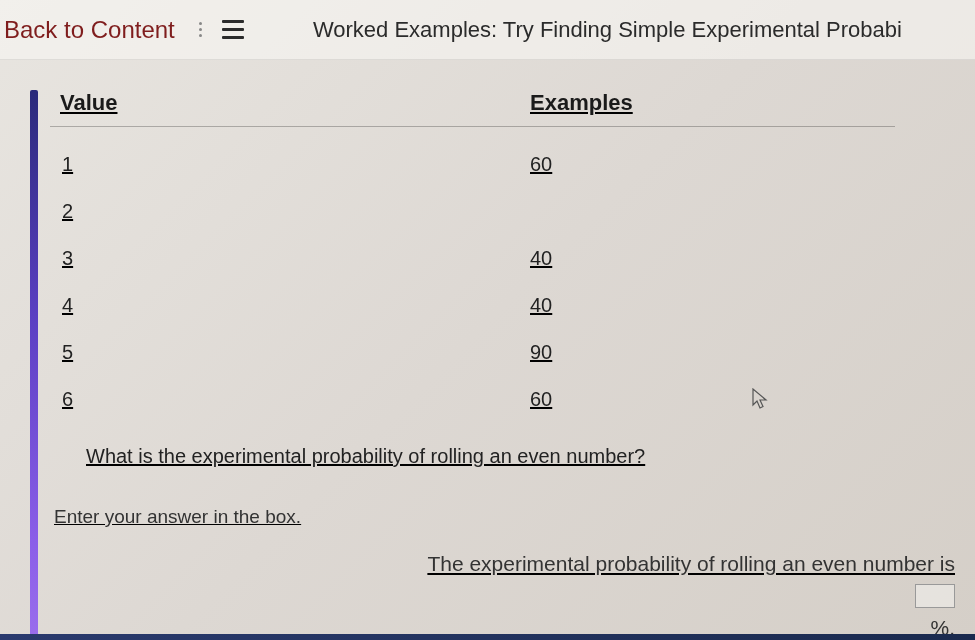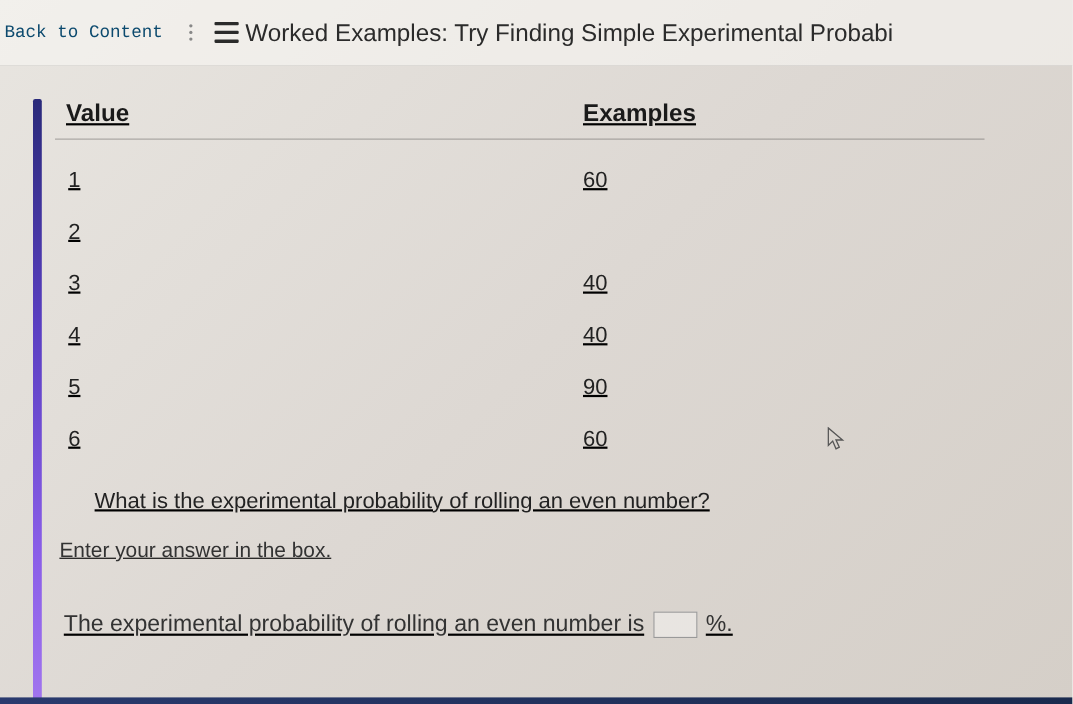--- a/index.html
+++ b/index.html
@@ -13,26 +13,25 @@
     }
     .topbar {
       display: flex;
       align-items: center;
       height: 60px;
       padding: 0 0 0 0;
       background: rgba(248,246,243,0.6);
       border-bottom: 1px solid rgba(0,0,0,0.08);
     }
     .back-link {
-      color: #0c4a6e;
-      font-size: 16px;
+      color: #7f1d1d;
+      font-size: 24px;
       padding-left: 4px;
       padding-right: 18px;
       cursor: pointer;
-      font-family: Liberation Mono, monospace;
     }
     .vdots {
       color: #888;
       font-size: 18px;
       letter-spacing: -2px;
       padding: 0 14px 0 6px;
       display: flex;
       flex-direction: column;
       align-items: center;
       gap: 3px;
@@ -49,21 +48,21 @@
     }
     .hamburger span {
       display: block;
       width: 22px;
       height: 3px;
       background: #2b2b2b;
       border-radius: 1px;
     }
     .title {
       flex: 1;
-      text-align: left;
+      text-align: center;
       font-size: 22px;
       color: #2b2b2b;
       padding-right: 10px;
       white-space: nowrap;
       overflow: hidden;
     }
     .content {
       padding: 30px 20px 0 30px;
       position: relative;
       text-decoration: underline;
@@ -107,33 +106,34 @@
     }
     .trow .col-value { padding-left: 12px; }
     .question {
       margin-top: 22px;
       font-size: 20px;
       color: #222;
       padding-left: 4px;
       margin-left: 32px;
     }
     .instruction {
-      margin-top: 22px;
+      margin-top: 38px;
       font-size: 19px;
       color: #333;
       padding-left: 4px;
     }
     .answer-line {
-      margin-top: 44px;
+      margin-top: 24px;
       font-size: 21px;
       color: #333;
       padding-left: 8px;
       display: flex;
       align-items: flex-end;
       gap: 8px;
+      flex-direction: column;
     }
     .answer-input {
       width: 40px;
       height: 24px;
       border: 1px solid #999;
       background: rgba(255,255,255,0.4);
       font-size: 16px;
       text-align: center;
     }
     .cursor-svg {

